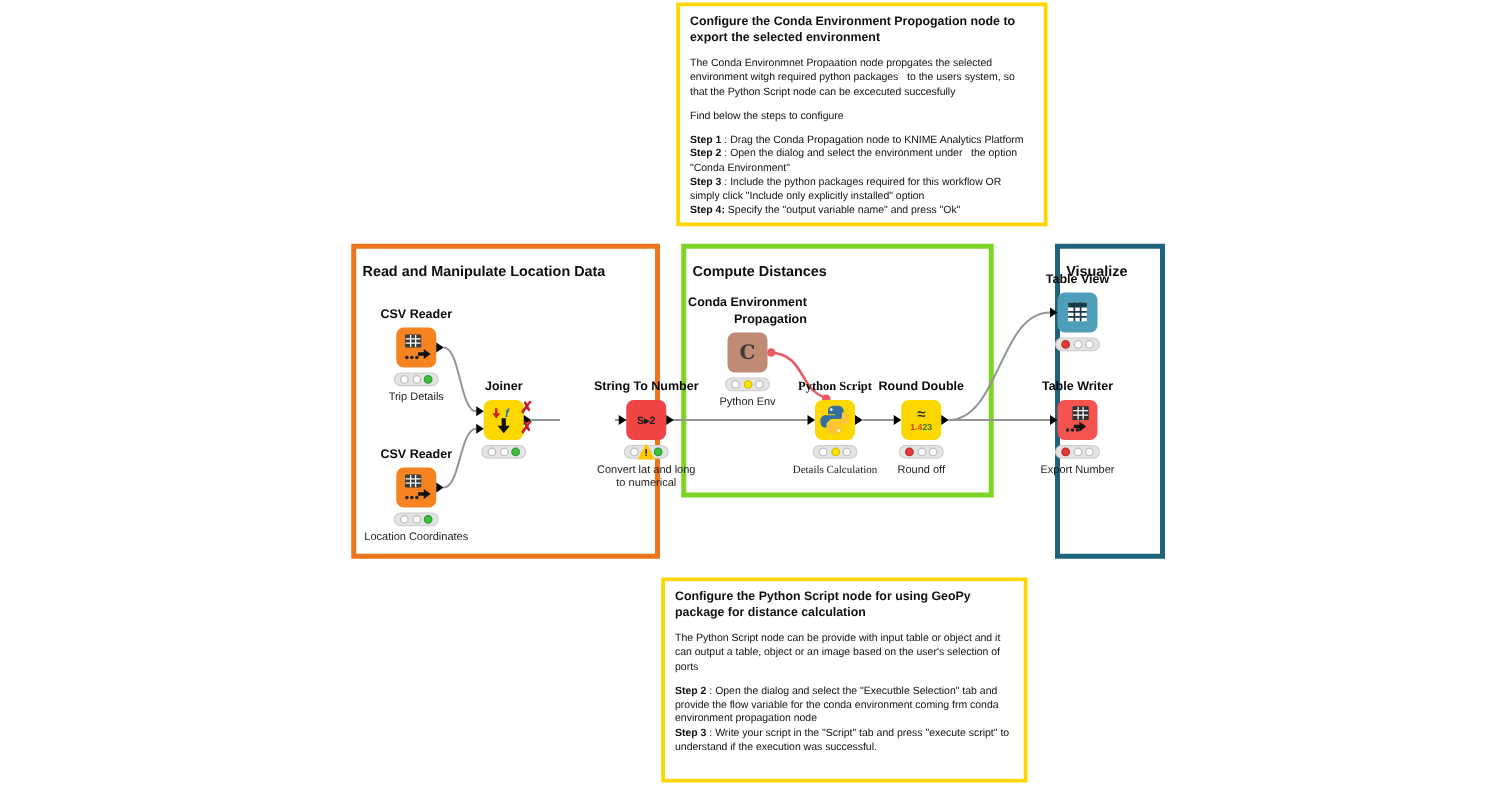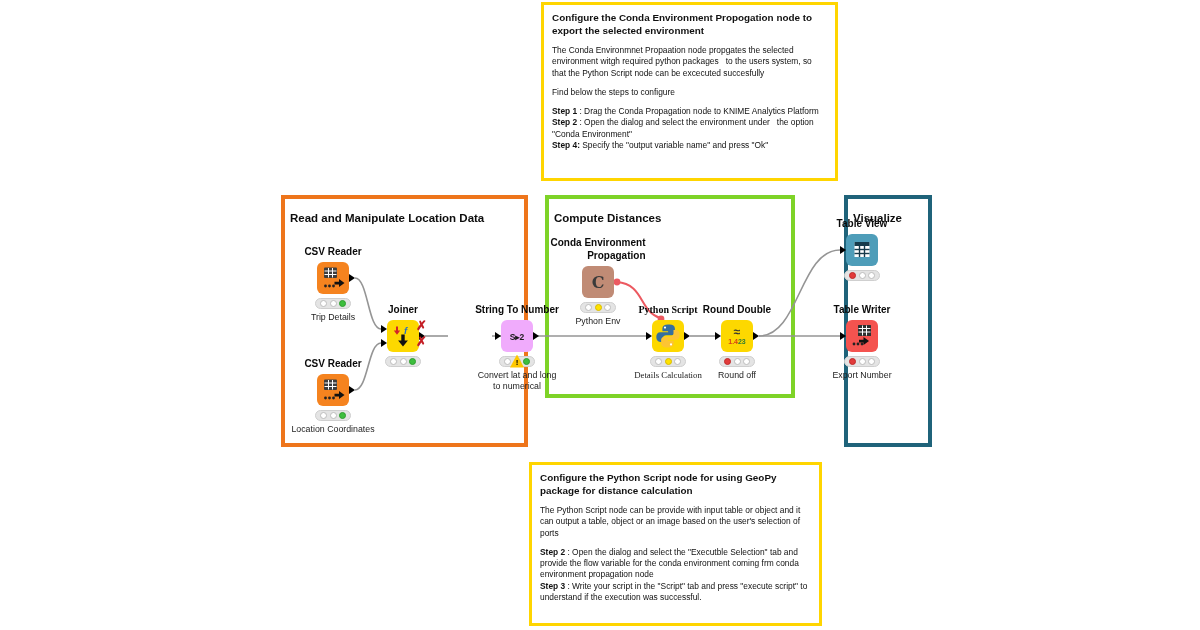--- a/index.html
+++ b/index.html
@@ -142,21 +142,21 @@
         <span class="xmark x0">✗</span>
         <span class="xmark x1">✗</span>
         <div class="traffic">
           <i class=""></i>
           <i class=""></i>
           <i class="on-green"></i>
         </div>
       </div>
       <div class="node" style="left: 454px; top: 320px; margin-left: 47px;">
         <div class="node-label">String To Number</div>
-        <div class="node-icon" style="background:#f0abfc">
+        <div class="node-icon" style="background:#ef4444">
           <svg viewBox="0 0 32 32">
             <text x="16" y="19.5" text-anchor="middle" font-size="8.5" font-weight="bold" fill="#1a1a1a">S▸2</text>
           </svg>
         </div>
         <span class="port p-in p-mid"></span>
         <span class="port p-out"></span>
         <div class="traffic">
           <i class=""></i>
           <i class=""></i>
           <i class="on-green"></i>
@@ -266,20 +266,21 @@
       </div>
     </div>
 
   <div class="note" id="note-top">
     <div class="note-title">Configure the Conda Environment Propogation node to export the selected environment</div>
     <div class="note-body">The Conda Environmnet Propaation node propgates the selected environment witgh required python packages &nbsp; to the users system, so that the Python Script node can be excecuted succesfully</div>
     <div class="note-sub">Find below the steps to configure</div>
     <div class="note-steps" id="steps-top">
         <div class="step"><b>Step 1</b><span> : Drag the Conda Propagation node to KNIME Analytics Platform</span></div>
         <div class="step"><b>Step 2</b><span> : Open the dialog and select the environment under &nbsp; the option "Conda Environment"</span></div>
+        <div class="step"><b>Step 3</b><span> : Include the python packages required for this workflow OR simply click "Include only explicitly installed" option</span></div>
         <div class="step"><b>Step 4:</b><span> Specify the "output variable name" and press "Ok"</span></div>
       </div>
   </div>
 
   <div class="note" id="note-bottom">
     <div class="note-title">Configure the Python Script node for using GeoPy package for distance calculation</div>
     <div class="note-body">The Python Script node can be provide with input table or object and it can output a table, object or an image based on the user's selection of ports</div>
     <div class="note-steps" id="steps-bottom">
         <div class="step"><b>Step 2</b><span> : Open the dialog and select the "Executble Selection" tab and provide the flow variable for the conda environment coming frm conda environment propagation node</span></div>
         <div class="step"><b>Step 3</b><span> : Write your script in the "Script" tab and press "execute script" to understand if the execution was successful.</span></div>

